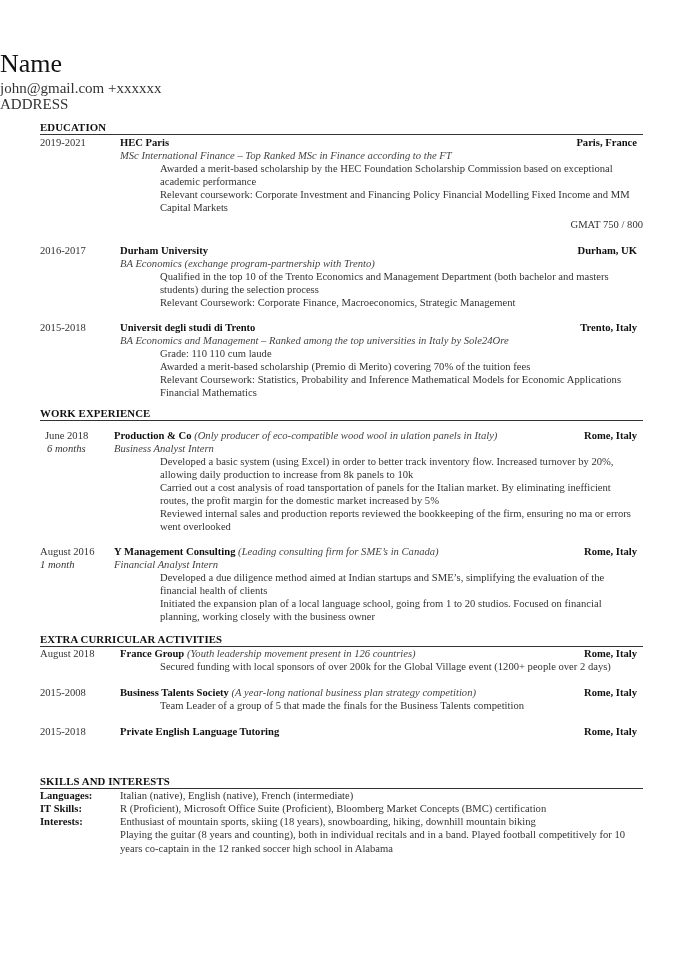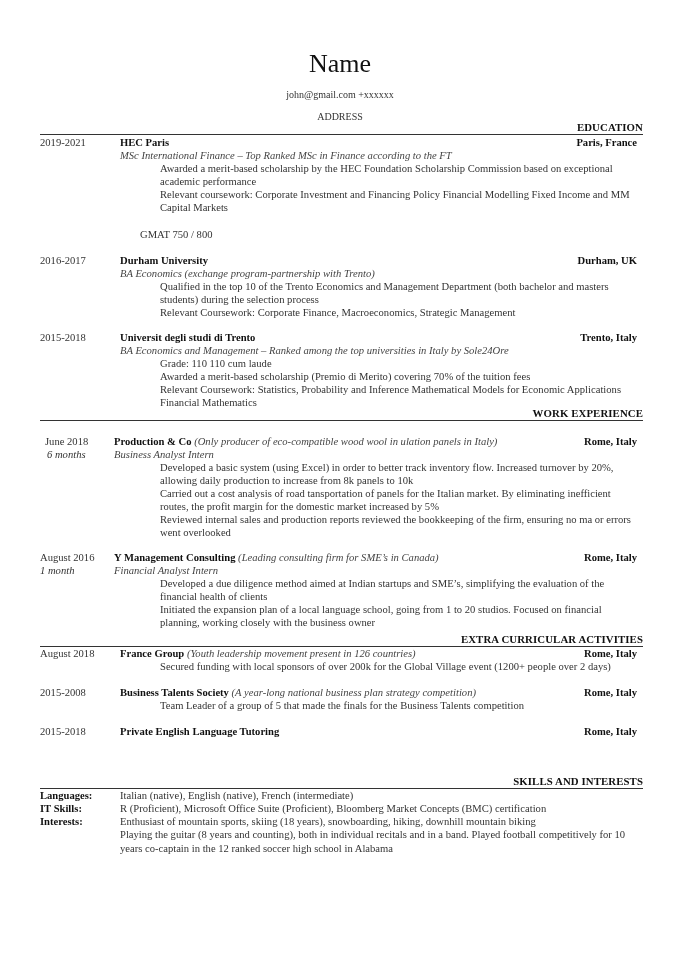--- a/index.html
+++ b/index.html
@@ -1,22 +1,22 @@
 <!DOCTYPE html>
 <html><head>
 <meta charset="utf-8">
 <style>
   html, body { margin: 0; padding: 0; background: #ffffff; }
   body { width: 680px; height: 962px; position: relative; overflow: hidden;
          font-family: "Liberation Serif", "DejaVu Serif", serif; color: #222; font-size: 10.6px; }
-  .header { text-align: center; position: absolute; left: 0; width: 680px; top: 49px; }
+  .header { text-align: left; position: absolute; left: 0; width: 680px; top: 49px; }
   .name { font-size: 26px; line-height: 30px; color: #111; }
-  .contact { font-size: 10px; line-height: 13px; margin-top: 9px; color: #333; }
+  .contact { font-size: 15px; line-height: 13px; margin-top: 3px; color: #333; }
   .section { position: absolute; left: 40px; width: 603px; }
-  .sec-title { font-weight: bold; font-size: 10.8px; line-height: 13px; color: #111; letter-spacing: 0.1px; text-align: right; }
+  .sec-title { font-weight: bold; font-size: 10.8px; line-height: 13px; color: #111; letter-spacing: 0.1px; }
   .rule { border-top: 1.2px solid #333; margin-top: 0; }
   .entry { position: relative; }
   .row { position: relative; height: 13px; line-height: 13px; white-space: nowrap; }
   .date { position: absolute; left: 0; top: 0; color: #333; }
   .date-i { position: absolute; left: 7px; top: 0; font-style: italic; color: #333; }
   .org { position: absolute; left: 80px; top: 0; font-weight: bold; color: #111; }
   .org .desc { font-weight: normal; font-style: italic; color: #444; }
   .loc { position: absolute; right: 6px; top: 0; font-weight: bold; color: #111; }
   .sub { position: absolute; left: 80px; top: 0; font-style: italic; color: #444; }
   .bullet { margin-left: 120px; line-height: 13px; color: #333; width: 478px; }
@@ -42,21 +42,21 @@
     <div class="row">
       <span class="date">2019-2021</span>
       <span class="org">HEC Paris</span>
       <span class="loc">Paris, France</span>
     </div>
     <div class="row">
         <span class="sub">MSc International Finance – Top Ranked MSc in Finance according to the FT</span>
       </div>
     <div class="bullet">Awarded a merit-based scholarship by the HEC Foundation Scholarship Commission based on exceptional academic performance</div>
     <div class="bullet">Relevant coursework: Corporate Investment and Financing Policy Financial Modelling Fixed Income and MM Capital Markets</div>
-    <div class="plain" style="margin-top:14px;">GMAT 750 / 800</div>
+    <div class="plain" style="margin-top:4px;text-align:right;">GMAT 750 / 800</div>
   </div>
 
   <div class="entry" style="margin-top:13px;">
     <div class="row">
       <span class="date">2016-2017</span>
       <span class="org">Durham University</span>
       <span class="loc">Durham, UK</span>
     </div>
     <div class="row">
         <span class="sub">BA Economics (exchange program-partnership with Trento)</span>
@@ -77,21 +77,21 @@
     <div class="bullet">Grade: 110 110 cum laude</div>
     <div class="bullet">Awarded a merit-based scholarship (Premio di Merito) covering 70% of the tuition fees</div>
     <div class="bullet">Relevant Coursework: Statistics, Probability and Inference Mathematical Models for Economic Applications Financial Mathematics</div>
   </div>
 </div>
 
 <div class="section" style="top:407px;">
   <div class="sec-title">WORK EXPERIENCE</div>
   <div class="rule"></div>
 
-  <div class="entry" style="margin-top:14px;">
+  <div class="entry" style="margin-top:8px;">
     <div class="row">
       <span class="date-i" style="font-style:normal;left:5px;">June 2018</span>
       <span class="org" style="left:74px;"><span>Production &amp; Co</span> <span class="desc">(Only producer of eco-compatible wood wool in ulation panels in Italy)</span></span>
       <span class="loc">Rome, Italy</span>
     </div>
     <div class="row">
       <span class="date-i">6 months</span>
       <span class="sub" style="left:74px;">Business Analyst Intern</span>
     </div>
     <div class="bullet">Developed a basic system (using Excel) in order to better track inventory flow. Increased turnover by 20%, allowing daily production to increase from 8k panels to 10k</div>

